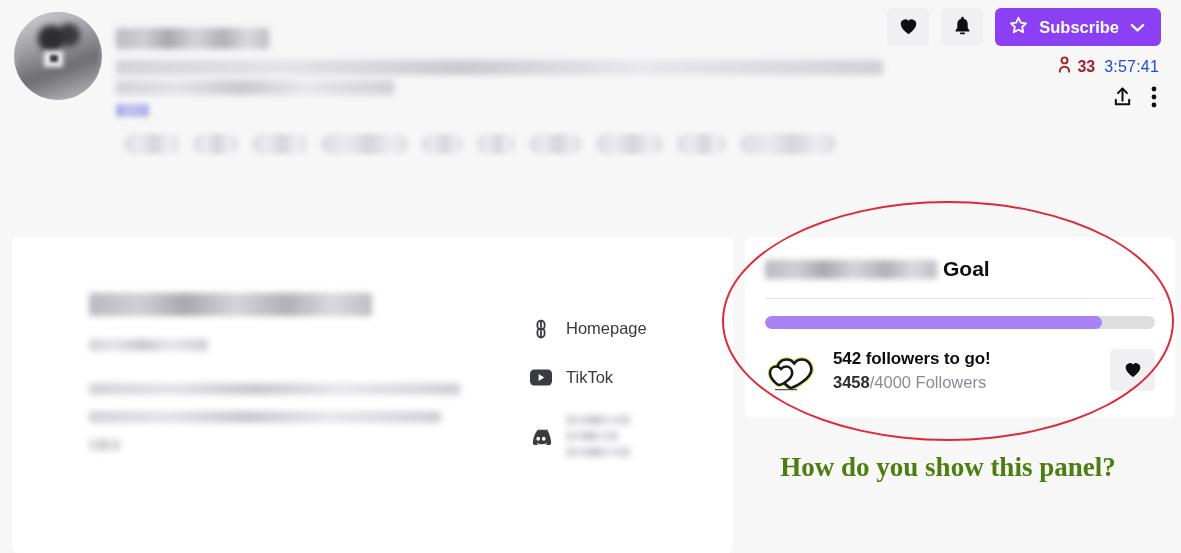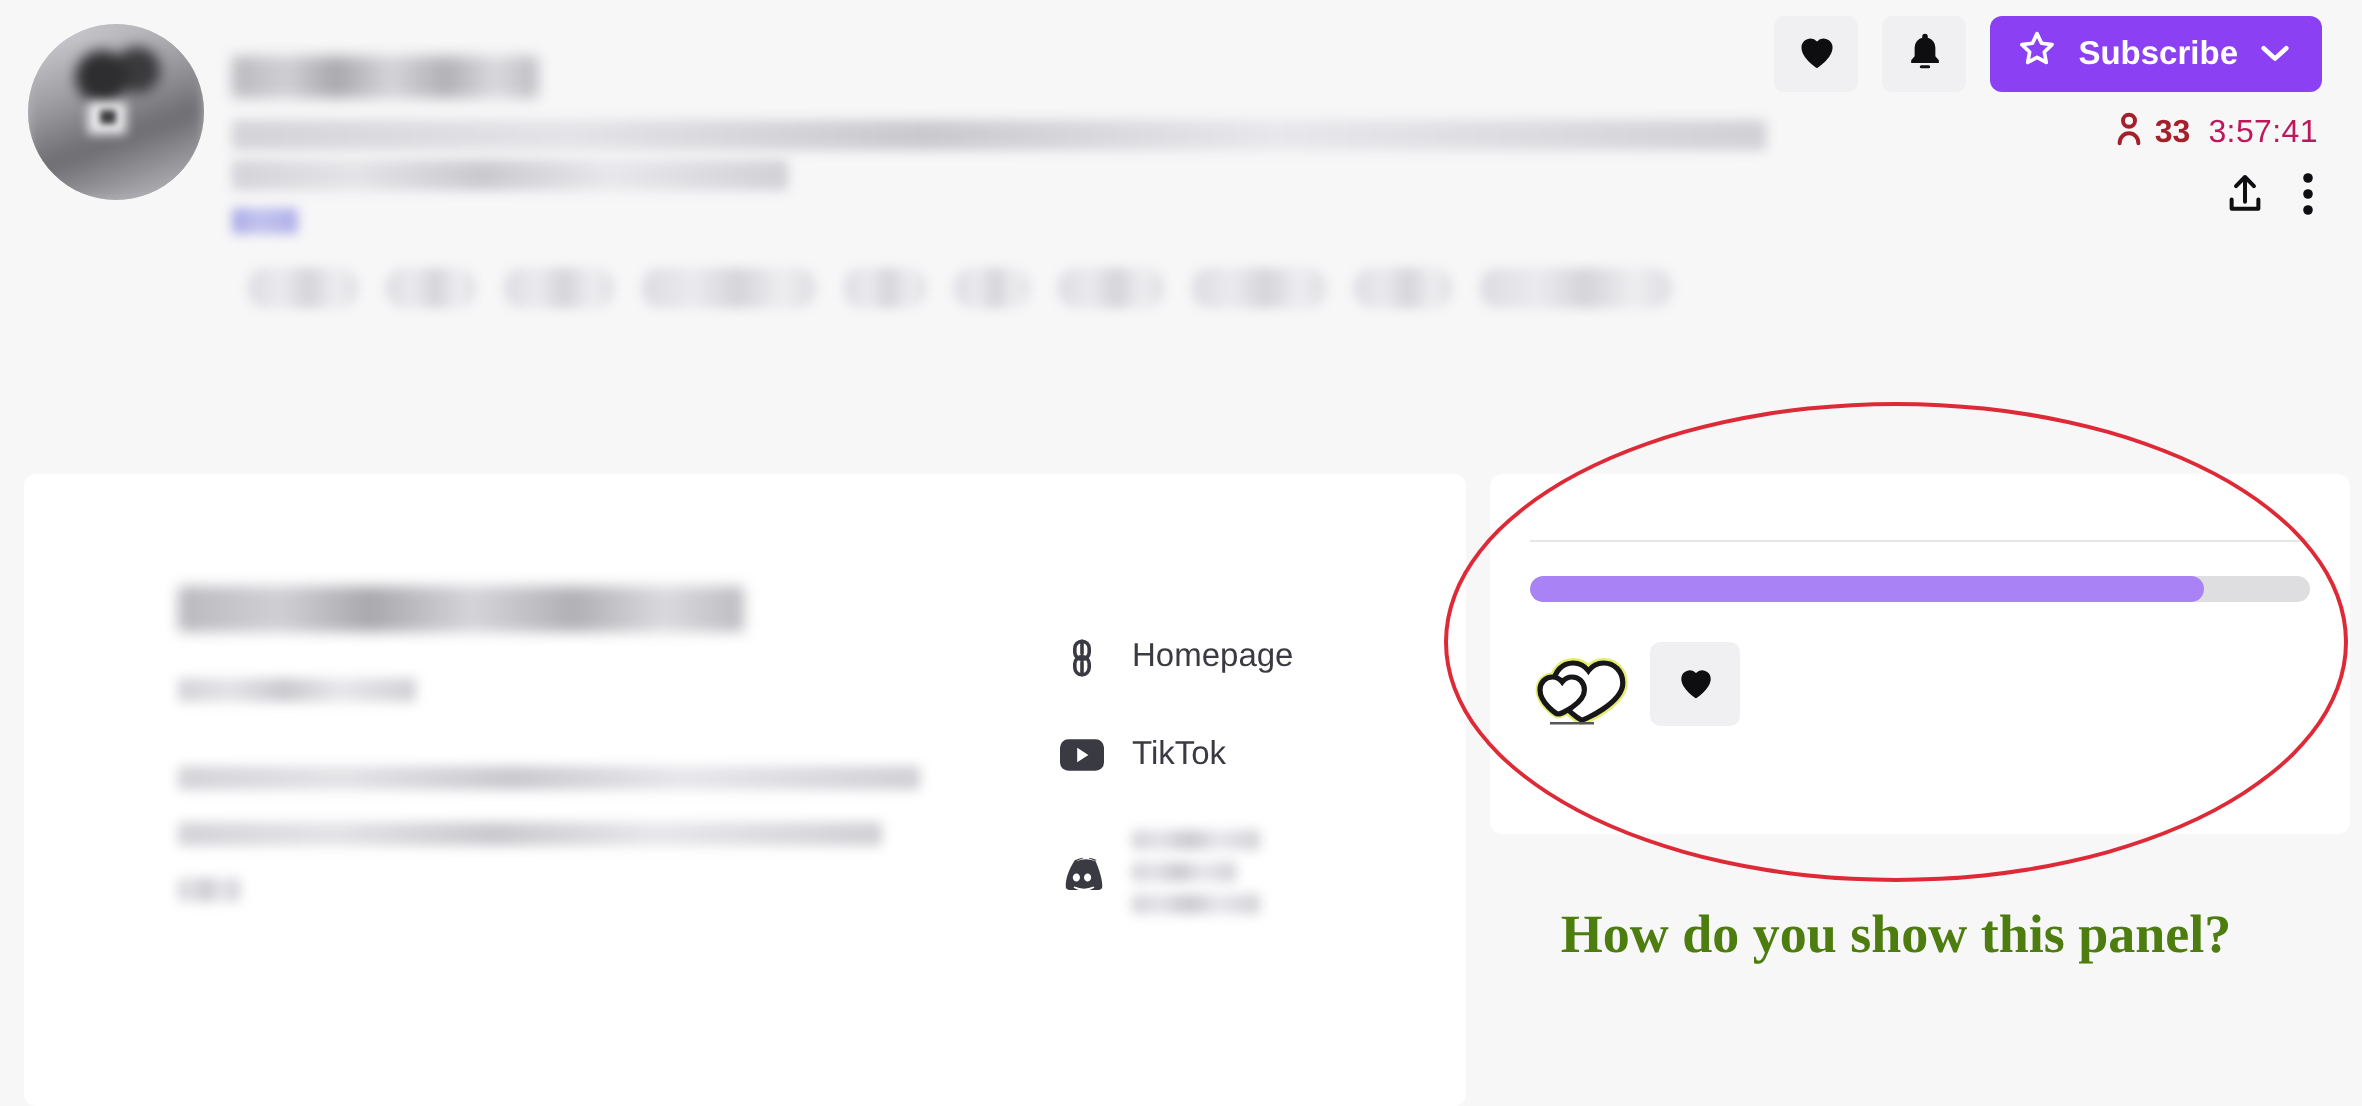--- a/index.html
+++ b/index.html
@@ -117,21 +117,21 @@
     font-family: "Liberation Sans", sans-serif;
   }
 
   .stat-row {
     position: absolute;
     right: 22px; top: 56px;
     display: flex; align-items: center; gap: 9px;
     font-size: 16px;
   }
   .viewers { color: #a4202b; font-weight: bold; display:flex; align-items:center; gap:5px; }
-  .uptime { color: #be185d; letter-spacing: .2px; text-align: center; }
+  .uptime { color: #1d4ed8; letter-spacing: .2px; text-align: center; }
 
   .share-row {
     position: absolute;
     right: 24px; top: 86px;
     display: flex; align-items: center; gap: 18px;
   }
   .plain-ic { background: none; border: none; cursor: pointer; display:flex; align-items:center; }
 
   
   .about-card {
@@ -399,38 +399,46 @@
       <span class="dc-lines">
         <span class="blur blur-lite dl dlw1" style="color: transparent;">[redacted]</span>
         <span class="blur blur-lite dl dlw2" style="color: transparent;"></span>
         <span class="blur blur-lite dl dlw3" style="color: transparent;"></span>
       </span>
     </a>
   </div>
 
   <div class="goal-card">
 
+    <div class="goal-title">
+      <span class="blur" style="color: transparent;">[redacted]</span>
+      <span>Goal</span>
+    </div>
 
     <div class="goal-divider"></div>
 
     <div class="progress-track">
       <div class="progress-fill" id="goalFill" style="width: 86.45%;"></div>
     </div>
 
     <div class="goal-body">
       <span class="hearts-ic">
         <svg width="56" height="46" viewBox="0 0 56 46">
           <path d="M24 41c-1 0-14-8.5-14-18.5C10 16.7 14.2 12.5 19.6 12.5c3 0 5.8 1.5 7.6 3.9 1.8-2.4 4.6-3.9 7.6-3.9 5.4 0 9.6 4.2 9.6 10C44.4 32.5 25 41 24 41z" fill="none" stroke="#e5ec72" stroke-width="5"></path>
           <path d="M12 38c-.8 0-9-5.5-9-12C3 22.2 5.7 19.5 9.2 19.5c1.9 0 3.7 1 4.9 2.5 1.2-1.5 3-2.5 4.9-2.5 3.5 0 6.2 2.7 6.2 6.5 0 6.5-11.4 12-13.2 12z" fill="#ffffff" stroke="#e5ec72" stroke-width="4.4"></path>
           <path d="M24 41c-1 0-14-8.5-14-18.5C10 16.7 14.2 12.5 19.6 12.5c3 0 5.8 1.5 7.6 3.9 1.8-2.4 4.6-3.9 7.6-3.9 5.4 0 9.6 4.2 9.6 10C44.4 32.5 25 41 24 41z" fill="#ffffff" stroke="#17171a" stroke-width="2.6"></path>
           <path d="M12 38c-.8 0-9-5.5-9-12C3 22.2 5.7 19.5 9.2 19.5c1.9 0 3.7 1 4.9 2.5 1.2-1.5 3-2.5 4.9-2.5 3.5 0 6.2 2.7 6.2 6.5 0 6.5-11.4 12-13.2 12z" fill="#ffffff" stroke="#17171a" stroke-width="2.6"></path>
           <path d="M8 42.6h22" stroke="#55555c" stroke-width="1.3"></path>
         </svg>
       </span>
 
+      <span class="goal-text">
+        <div class="goal-line1">542 followers to go!</div>
+        <div class="goal-line2"><b>3458</b><span>/4000 Followers</span></div>
+      </span>
 
       <button class="goal-heart-btn">
         <span>
           <svg width="20" height="18" viewBox="0 0 24 22" fill="#0e0e10">
             <path d="M12 21s-9-5.7-9-12a5.2 5.2 0 019-3.5A5.2 5.2 0 0121 9c0 6.3-9 12-9 12z"></path>
           </svg>
         </span>
       </button>
     </div>
   </div>

